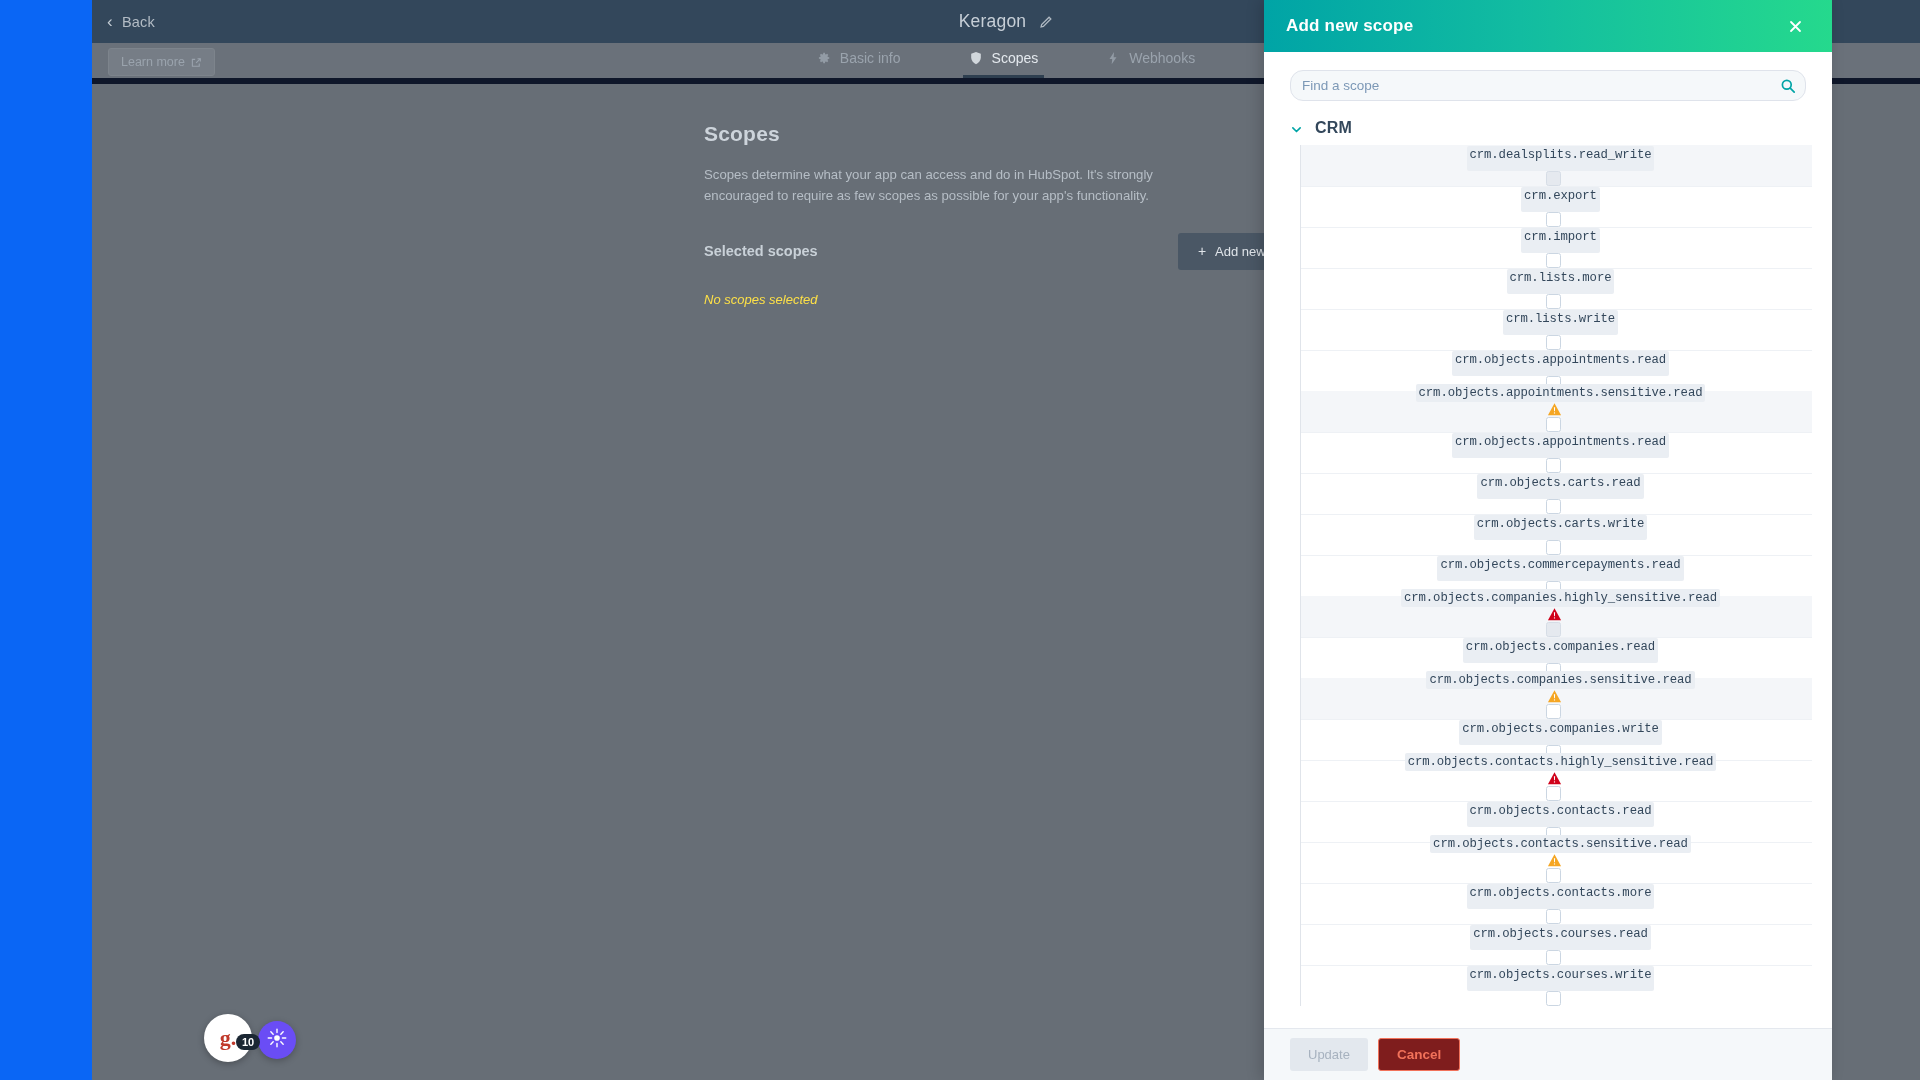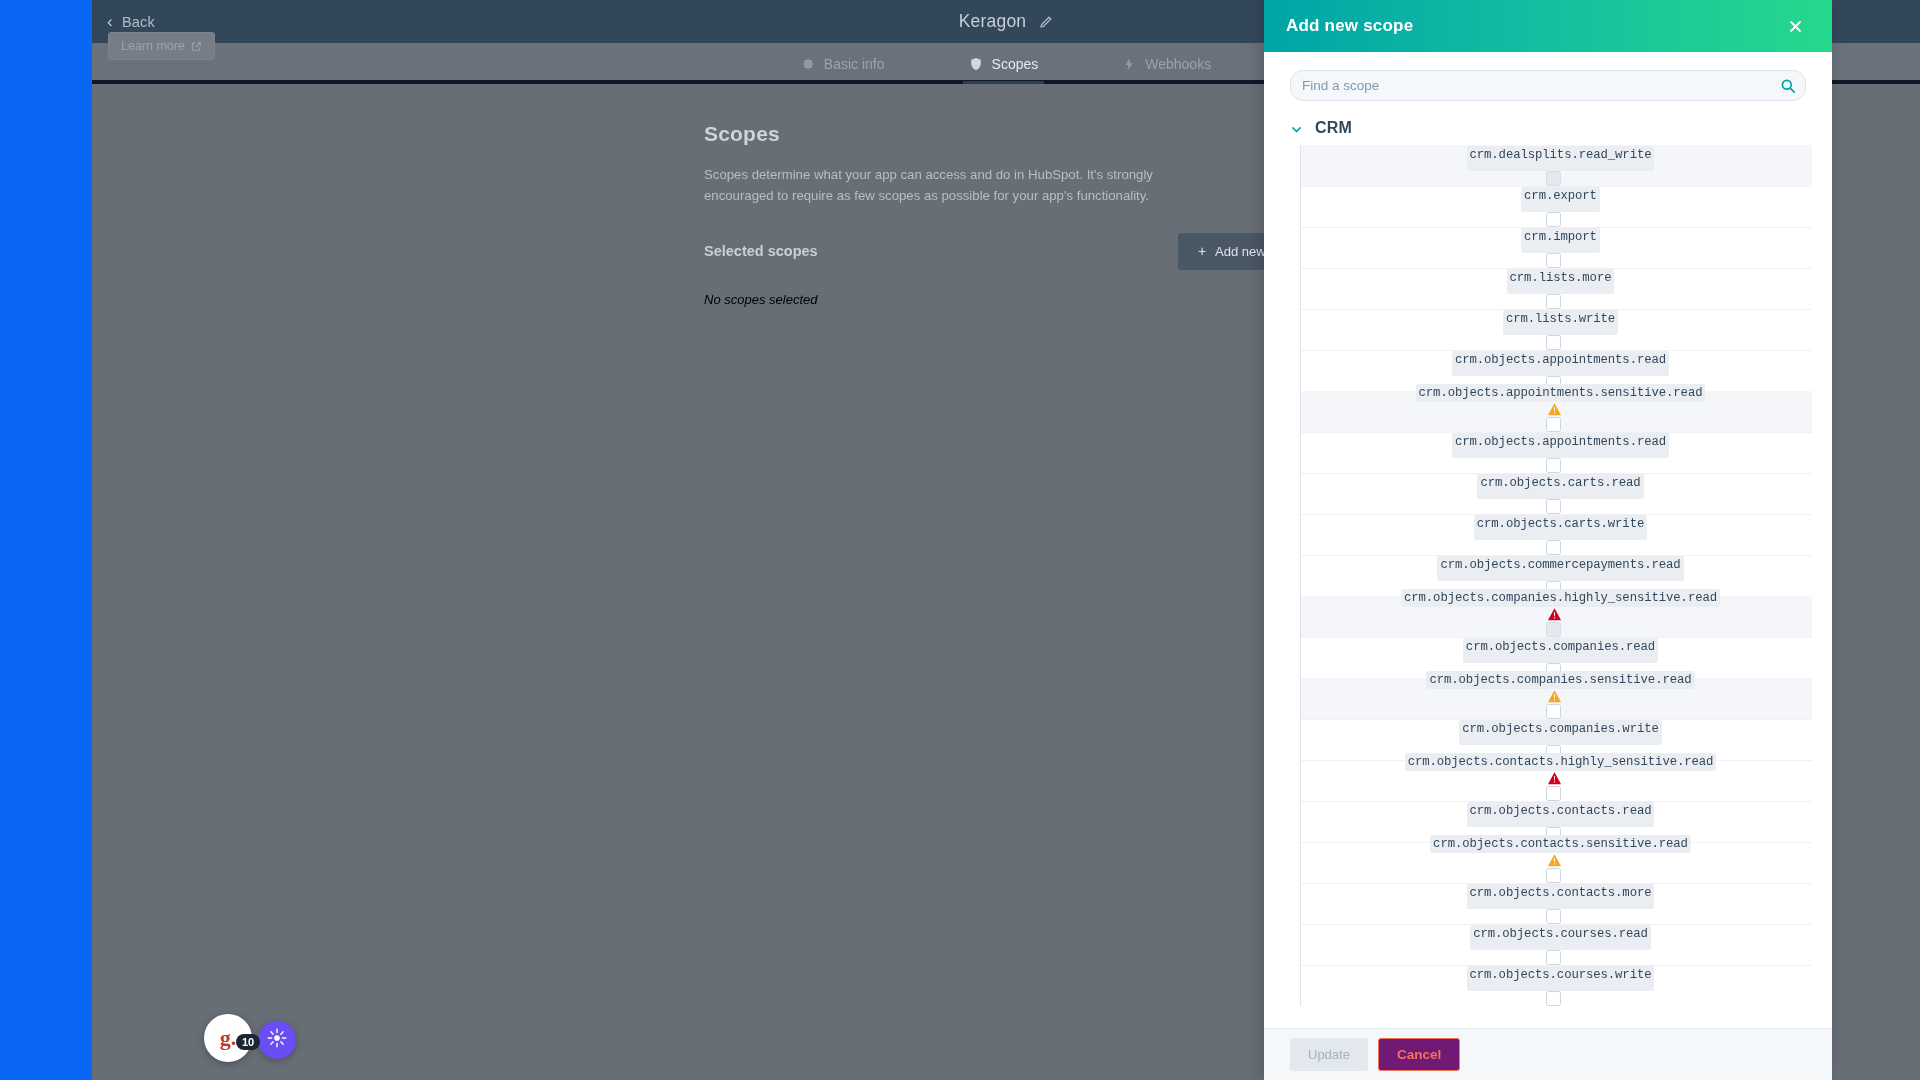--- a/index.html
+++ b/index.html
@@ -29,36 +29,36 @@
   #app-title-wrap {
     position: absolute; left: 0; right: 0; top: 0; height: 43px;
     display: flex; align-items: center; justify-content: center; gap: 13px;
   }
   #app-title { color: #c7cfd7; font-size: 17.5px; letter-spacing: .2px; }
   .pencil-icon { width: 14px; height: 14px; display: inline-block; color: #b0b9c2; }
 
   #tabbar {
     position: absolute; left: 0; top: 43px; width: 100%; height: 41px;
     background: #6a717a;
-    border-bottom: 4px solid #0f172a;
-    display: flex; align-items: flex-start; justify-content: center; gap: 72px;
+    border-bottom: 6px solid #0f172a;
+    display: flex; align-items: flex-end; justify-content: center; gap: 56px;
   }
   .tab {
     display: flex; align-items: center; gap: 9px;
     height: 41px; color: #9aa3ad; font-size: 14px; position: relative;
     padding: 0 6px;
   }
   .tab .ti { width: 14px; height: 14px; display: block; opacity: .85; }
   .tab.active { color: #e4e9ee; }
   .tab.active::after {
     content: ""; position: absolute; left: 0; right: 0; bottom: 0;
     height: 3px; background: #2e3f50;
   }
   #learn-more {
-    position: absolute; left: 16px; top: 32px;
+    position: absolute; left: 16px; top: 48px;
     background: #767d86; color: #9aa3ad;
     border: 1px solid #7d848c; border-radius: 3px;
     font-size: 12.5px; padding: 6px 12px;
     display: flex; align-items: center; gap: 6px;
   }
   #learn-more .ext { width: 11px; height: 11px; display: block; }
 
   
   #content {
     position: absolute; left: 612px; top: 122px; width: 620px;
@@ -69,21 +69,21 @@
     margin-top: 26px; display: flex; align-items: center; justify-content: space-between;
     min-height: 36px;
   }
   #selected-label { font-size: 14.5px; font-weight: bold; color: #c9d1d8; }
   #add-scope-btn {
     background: #4a5765; color: #dfe4e9; font-size: 13px;
     border: none; border-radius: 3px; padding: 11px 20px;
     display: flex; align-items: center; gap: 9px;
   }
   #add-scope-btn .plus { font-size: 14px; line-height: 1; }
-  #no-scopes { margin-top: 22px; font-size: 13px; font-style: italic; color: #000000; }
+  #no-scopes { margin-top: 22px; font-size: 13px; font-style: italic; color: #fde047; }
 
   
   #widgets { position: absolute; left: 112px; bottom: 18px; display: flex; align-items: flex-end; }
   #g-badge {
     width: 48px; height: 48px; border-radius: 50%; background: #fff;
     display: flex; align-items: center; justify-content: center;
     color: #c0392b; font-size: 22px; font-weight: bold;
     font-family: "Liberation Serif", serif;
     box-shadow: 0 2px 7px rgba(0,0,0,.28);
   }
@@ -171,21 +171,21 @@
     flex: 0 0 52px; height: 52px; background: #f5f8fa;
     border-top: 1px solid #e4e8ee;
     display: flex; align-items: center; gap: 10px; padding: 0 26px;
   }
   #update-btn {
     background: #e3e8ee; color: #a7b2bf; border: none; border-radius: 3px;
     font-size: 13px; padding: 9px 18px;
     font-family: "Liberation Sans", sans-serif;
   }
   #cancel-btn {
-    background: #701a75; color: #f2725a; border: 1px solid #f2725a; border-radius: 3px;
+    background: #7f1d1d; color: #f2725a; border: 1px solid #f2725a; border-radius: 3px;
     font-size: 13.5px; font-weight: bold; padding: 8px 18px;
     font-family: "Liberation Sans", sans-serif;
   }
 </style>
 </head>
 <body>
 
 <div id="app-backdrop">
 
   <div id="topbar">

